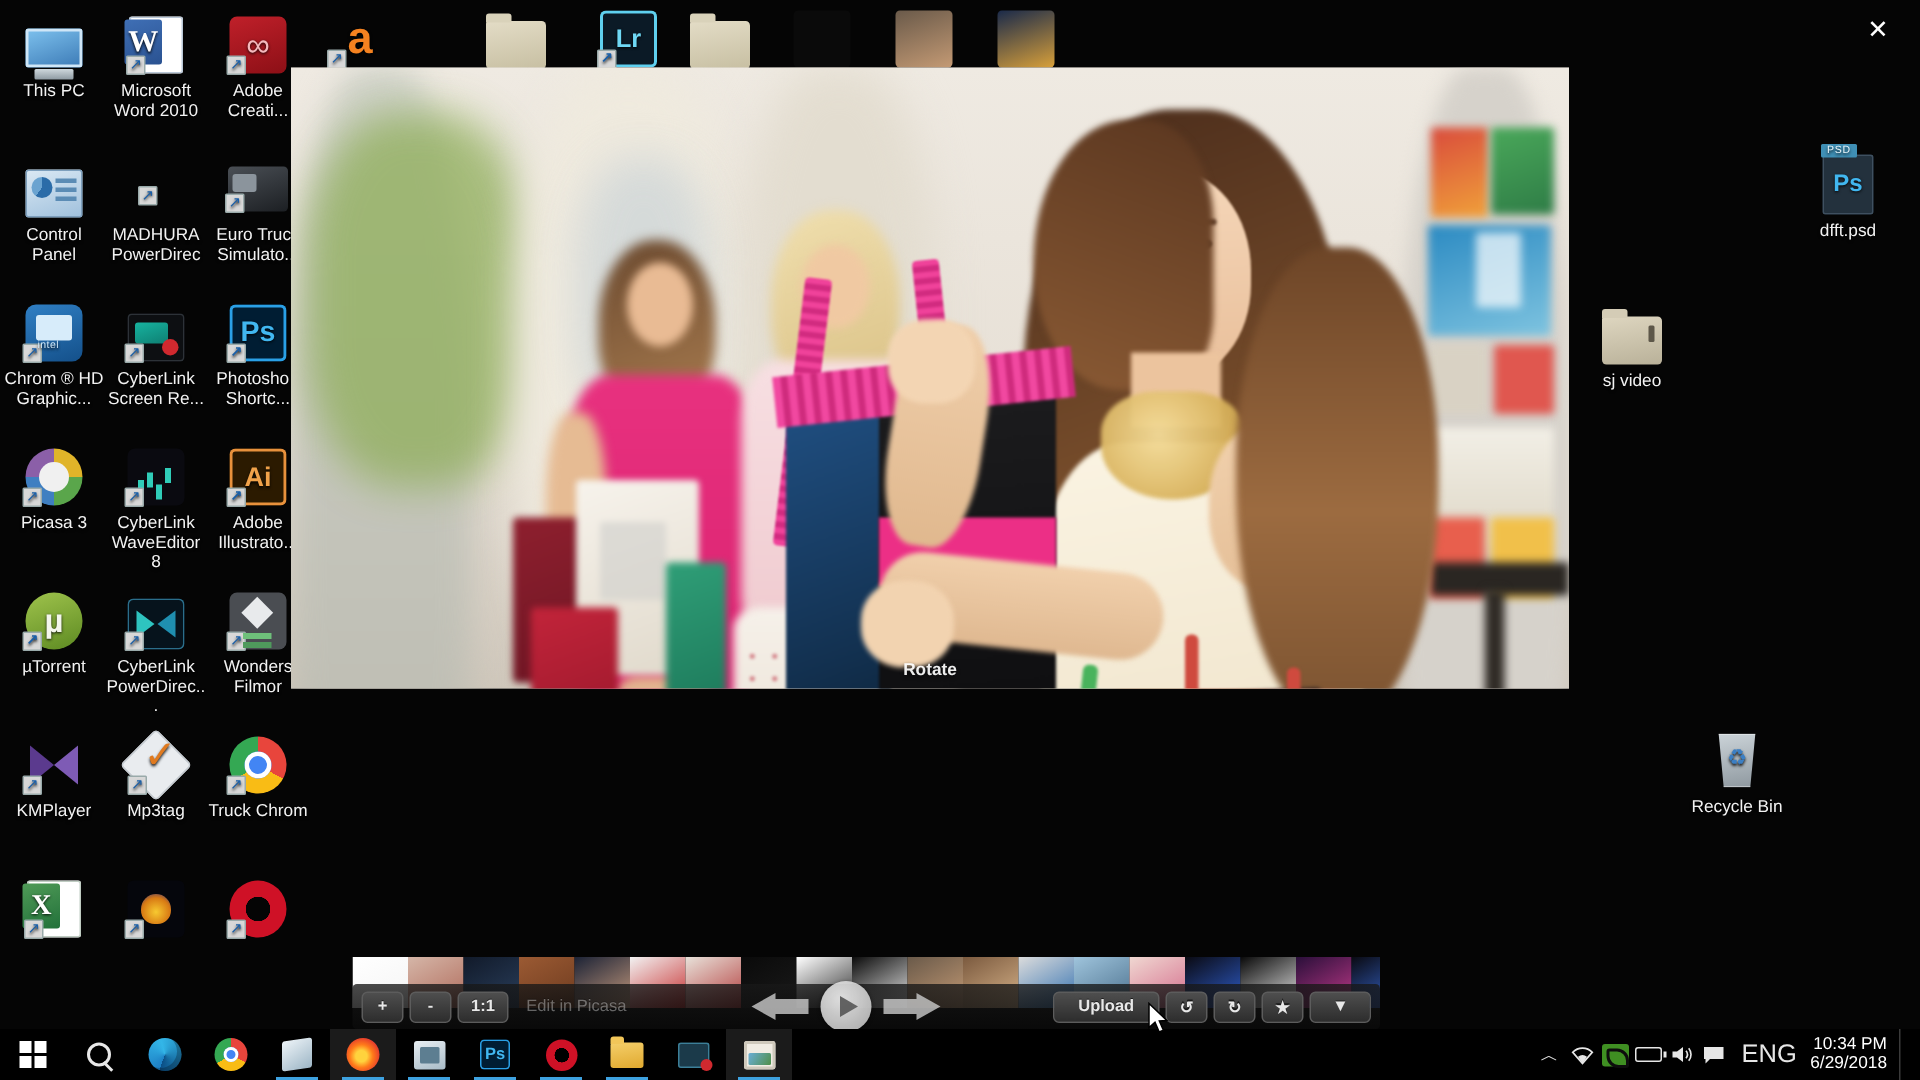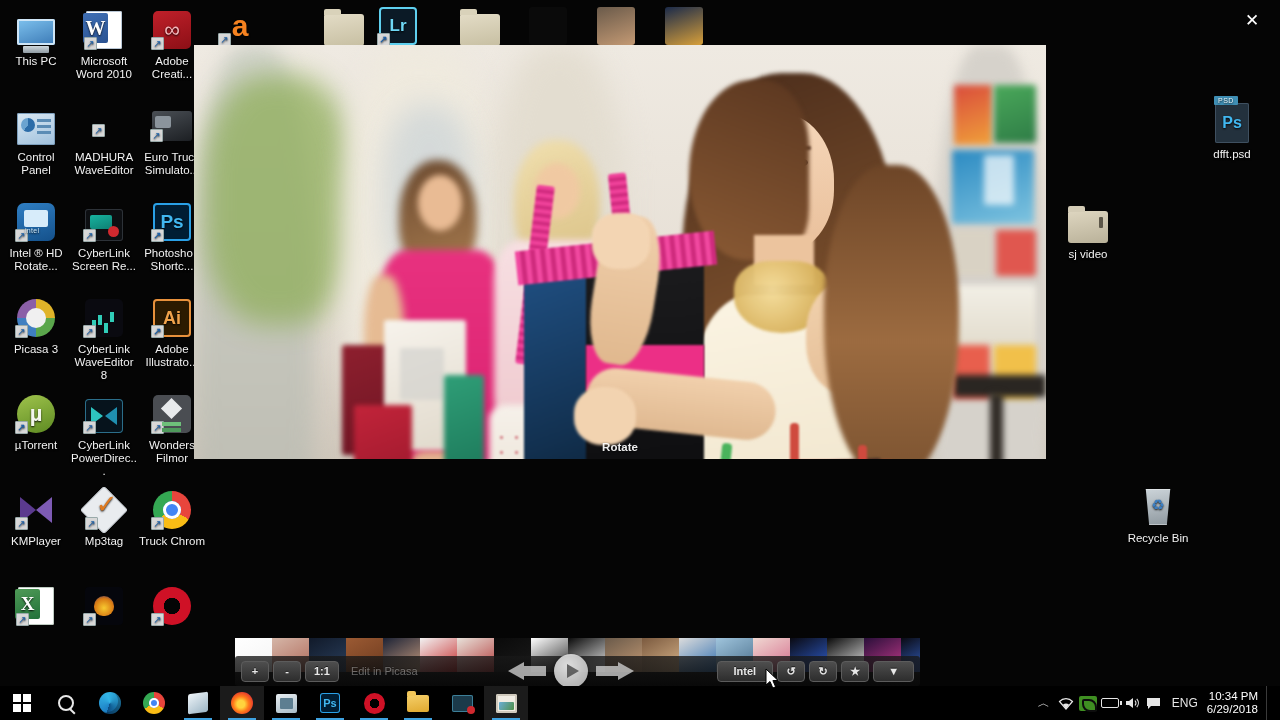--- a/index.html
+++ b/index.html
@@ -517,21 +517,21 @@
   .ti-rec:after{content:"";position:absolute;right:-2px;bottom:-2px;width:8px;height:8px;
      border-radius:50%;background:#d0292f;}
   .ti-photo { width:21px;height:19px;background:#f0ece3;border-radius:2px;
      box-shadow:inset 0 0 0 2px #cfc9bc;}
   .ti-photo:after{content:"";position:absolute;left:3px;bottom:3px;width:15px;height:8px;
      background:linear-gradient(120deg,#6aaed6,#4f8f49); border-radius:1px;}
 
   #tray { margin-left:auto; display:flex; align-items:center; height:34px; padding-right:6px; }
   .tray-ico { width:22px; height:34px; display:flex; align-items:center; justify-content:center;
      color:#e6e6e6; font-size:12px; font-family:"DejaVu Sans", sans-serif; cursor:pointer; }
-  .tray-lang { color:#e6e6e6; font-size:12px; padding:0 7px; cursor:pointer;
+  .tray-lang { color:#e6e6e6; font-size:17px; padding:0 7px; cursor:pointer;
      font-family:"Liberation Sans",sans-serif;}
   #clock { color:#ffffff; font-size:11.5px; line-height:13px; text-align:right;
      padding:0 8px 0 2px; cursor:pointer; font-family:"Liberation Sans",sans-serif; }
   #show-desktop { width:8px; height:34px; border-left:1px solid #3a3a3a; cursor:pointer; }
 
   .nv { width:18px;height:15px; background:#3f8f22; border-radius:2px; position:relative;}
   .nv:after{content:""; position:absolute; left:3px; top:3px; width:11px; height:9px;
      border:2px solid #0d0d0d; border-radius:2px 8px 2px 8px;}
   .bat { width:18px;height:10px; border:1.6px solid #e6e6e6; border-radius:2px; position:relative;}
   .bat:after{content:""; position:absolute; right:-4px; top:2px; width:2px; height:4px;
@@ -571,38 +571,38 @@
           <span class="art art-cp"></span>
         </span>
       <span class="lbl">Control Panel</span>
     </div>
     <div class="dicon" style="left:70px;top:100px">
       <span class="glyph">
           <span class="art art-blank">
             <span class="shortcut-arrow">↗</span>
           </span>
         </span>
-      <span class="lbl">MADHURA WaveEditor</span>
+      <span class="lbl">MADHURA PowerDirec</span>
     </div>
     <div class="dicon" style="left:138px;top:100px">
       <span class="glyph">
           <span class="art art-truck">
             <span class="shortcut-arrow">↗</span>
           </span>
         </span>
       <span class="lbl">Euro Truck Simulato...</span>
     </div>
 
     <div class="dicon" style="left:2px;top:196px">
       <span class="glyph">
           <span class="art art-intel">
             <span class="shortcut-arrow">↗</span>
           </span>
         </span>
-      <span class="lbl">Intel ® HD Rotate...</span>
+      <span class="lbl">Chrom ® HD Graphic...</span>
     </div>
     <div class="dicon" style="left:70px;top:196px">
       <span class="glyph">
           <span class="art art-cyber-rec">
             <span class="shortcut-arrow">↗</span>
           </span>
         </span>
       <span class="lbl">CyberLink Screen Re...</span>
     </div>
     <div class="dicon" style="left:138px;top:196px">
@@ -714,21 +714,21 @@
           <span class="art art-avast">
             <span class="shortcut-arrow">↗</span>
           </span>
         </span>
     </div>
     <div class="dicon" style="left:310px;top:4px">
       <span class="glyph">
           <span class="art art-folder"></span>
         </span>
     </div>
-    <div class="dicon" style="left:364px;top:4px">
+    <div class="dicon" style="left:385px;top:4px">
       <span class="glyph">
           <span class="art art-lr">Lr<span class="shortcut-arrow">↗</span></span>
         </span>
     </div>
     <div class="dicon" style="left:446px;top:4px">
       <span class="glyph">
           <span class="art art-folder"></span>
         </span>
     </div>
     <div class="dicon" style="left:514px;top:4px">
@@ -887,21 +887,21 @@
     <div class="tbtn ghost">Edit in Picasa</div>
 
     <div class="spacer"></div>
 
     <div class="nav-arrow nav-prev"></div>
     <div class="play-btn"></div>
     <div class="nav-arrow nav-next"></div>
 
     <div class="spacer"></div>
 
-    <div class="tbtn" style="padding:0 16px">Intel</div>
+    <div class="tbtn" style="padding:0 16px">Upload</div>
     <div class="tbtn">↺</div>
     <div class="tbtn">↻</div>
     <div class="tbtn">★</div>
     <div class="tbtn" style="padding:0 14px">▼</div>
   </div>
 </div>
 
 <svg id="cursor" width="16" height="22" viewBox="0 0 16 22">
   <path d="M1 1 L1 17 L5 13.5 L7.8 20 L10.6 18.8 L7.9 12.6 L13 12.4 Z" fill="#ffffff" stroke="#000000" stroke-width="1"></path>
 </svg>

